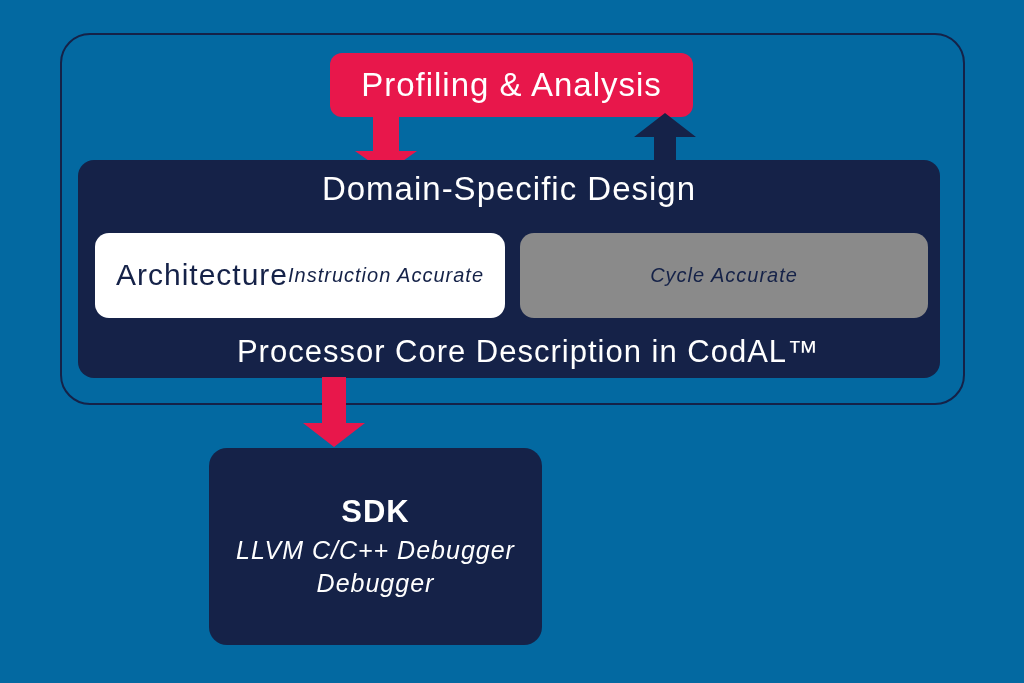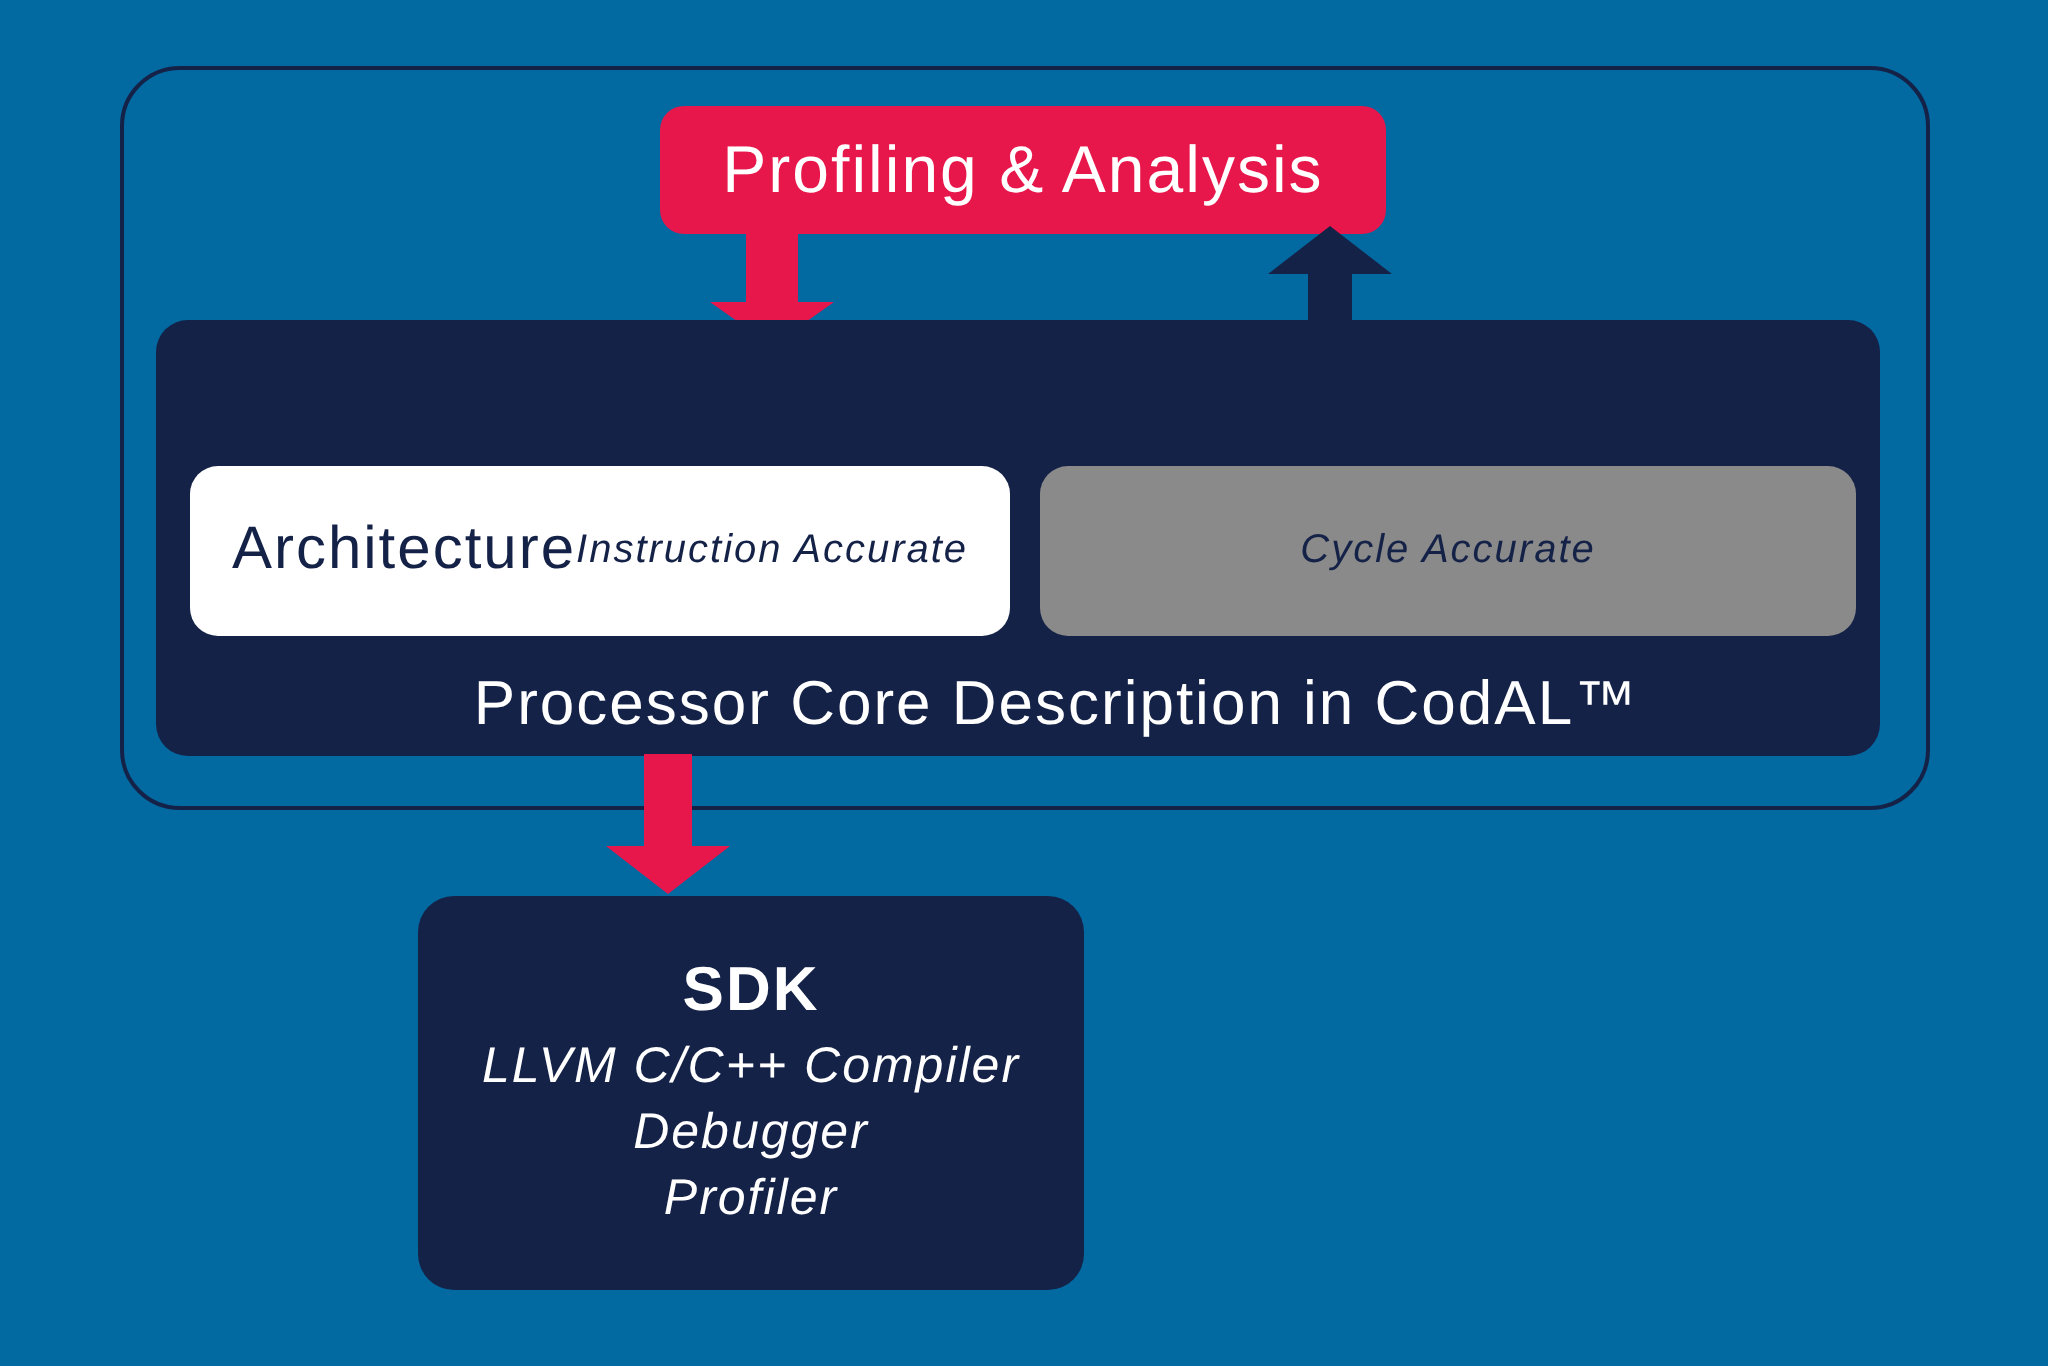--- a/index.html
+++ b/index.html
@@ -117,36 +117,36 @@
 
   <svg class="arrow arrow-red-1" width="62" height="56" viewBox="0 0 62 56">
     <polygon class="red-fill" points="18,0 44,0 44,34 62,34 31,56 0,34 18,34"></polygon>
   </svg>
 
   <svg class="arrow arrow-navy-up" width="62" height="49" viewBox="0 0 62 49">
     <polygon class="navy-fill" points="31,0 62,24 42,24 42,49 20,49 20,24 0,24"></polygon>
   </svg>
 
   <div class="domain-box">
+    <div class="domain-title">Domain-Specific Design</div>
     <div class="domain-footer">Processor Core Description in CodAL™</div>
   </div>
 
   <div class="inner-box arch-box">
     <div class="inner-title">Architecture</div>
     <div class="inner-sub">Instruction Accurate</div>
   </div>
 
   <div class="inner-box uarch-box">
     <div class="inner-sub">Cycle Accurate</div>
   </div>
 
   <svg class="arrow arrow-red-2" width="62" height="70" viewBox="0 0 62 70">
     <polygon class="red-fill" points="19,0 43,0 43,46 62,46 31,70 0,46 19,46"></polygon>
   </svg>
 
   <div class="sdk-box">
     <div class="sdk-title">SDK</div>
-    <div class="sdk-item">LLVM C/C++ Compiler</div>
+    <div class="sdk-item">LLVM C/C++ Debugger</div>
     <div class="sdk-item">Debugger</div>
-    <div class="sdk-item">Profiler</div>
   </div>
 
 </div>
 
 </body></html>

